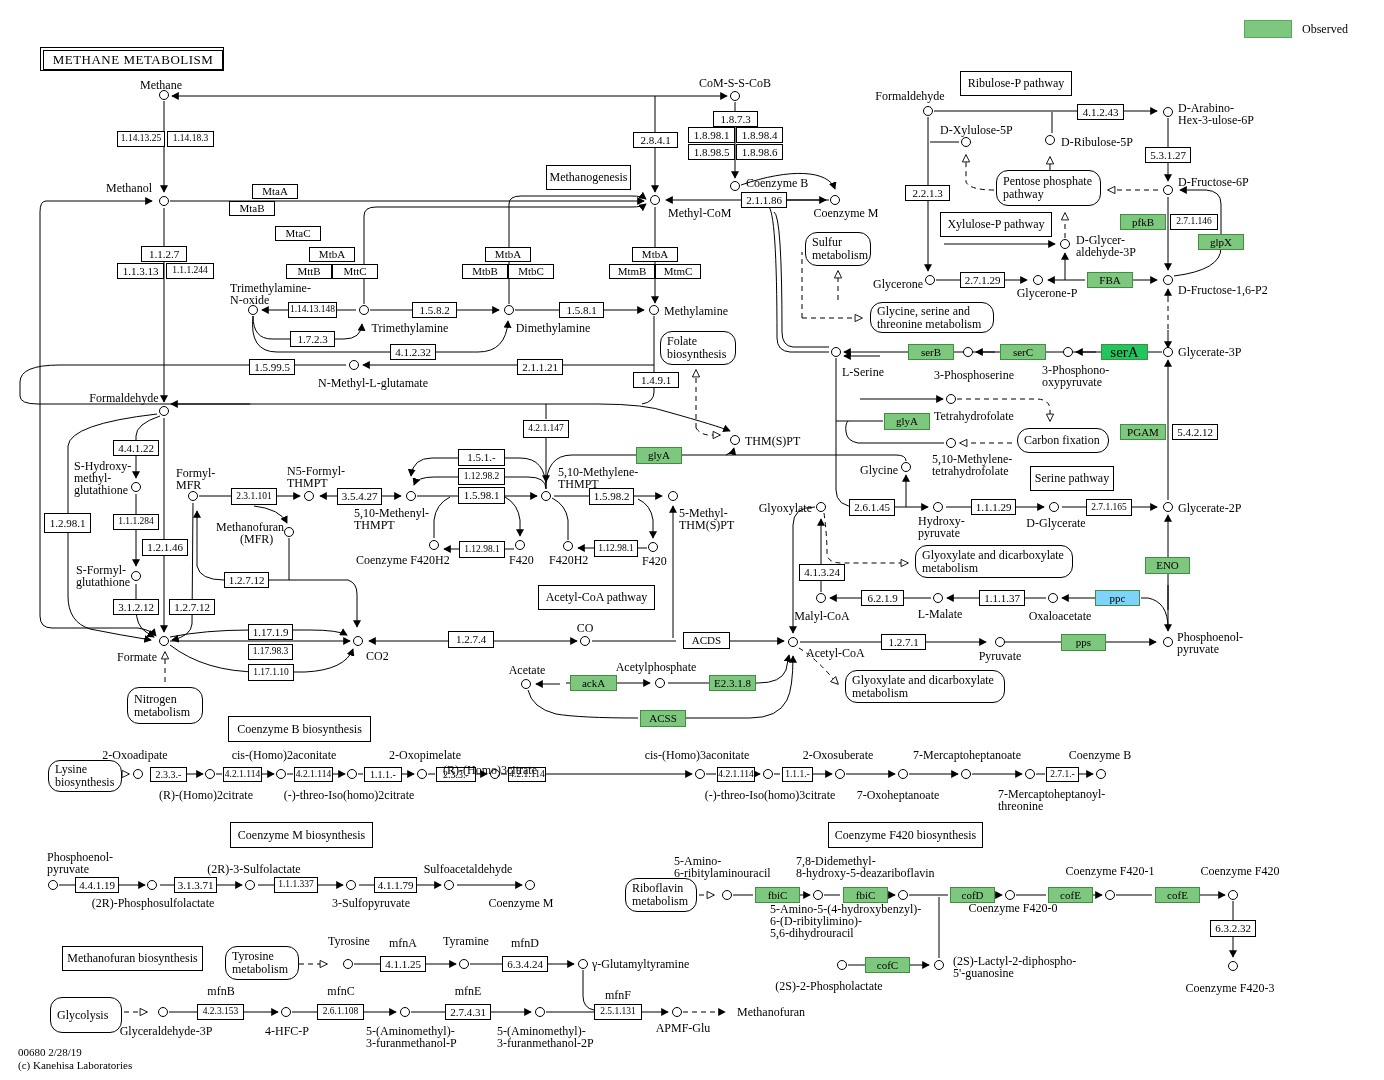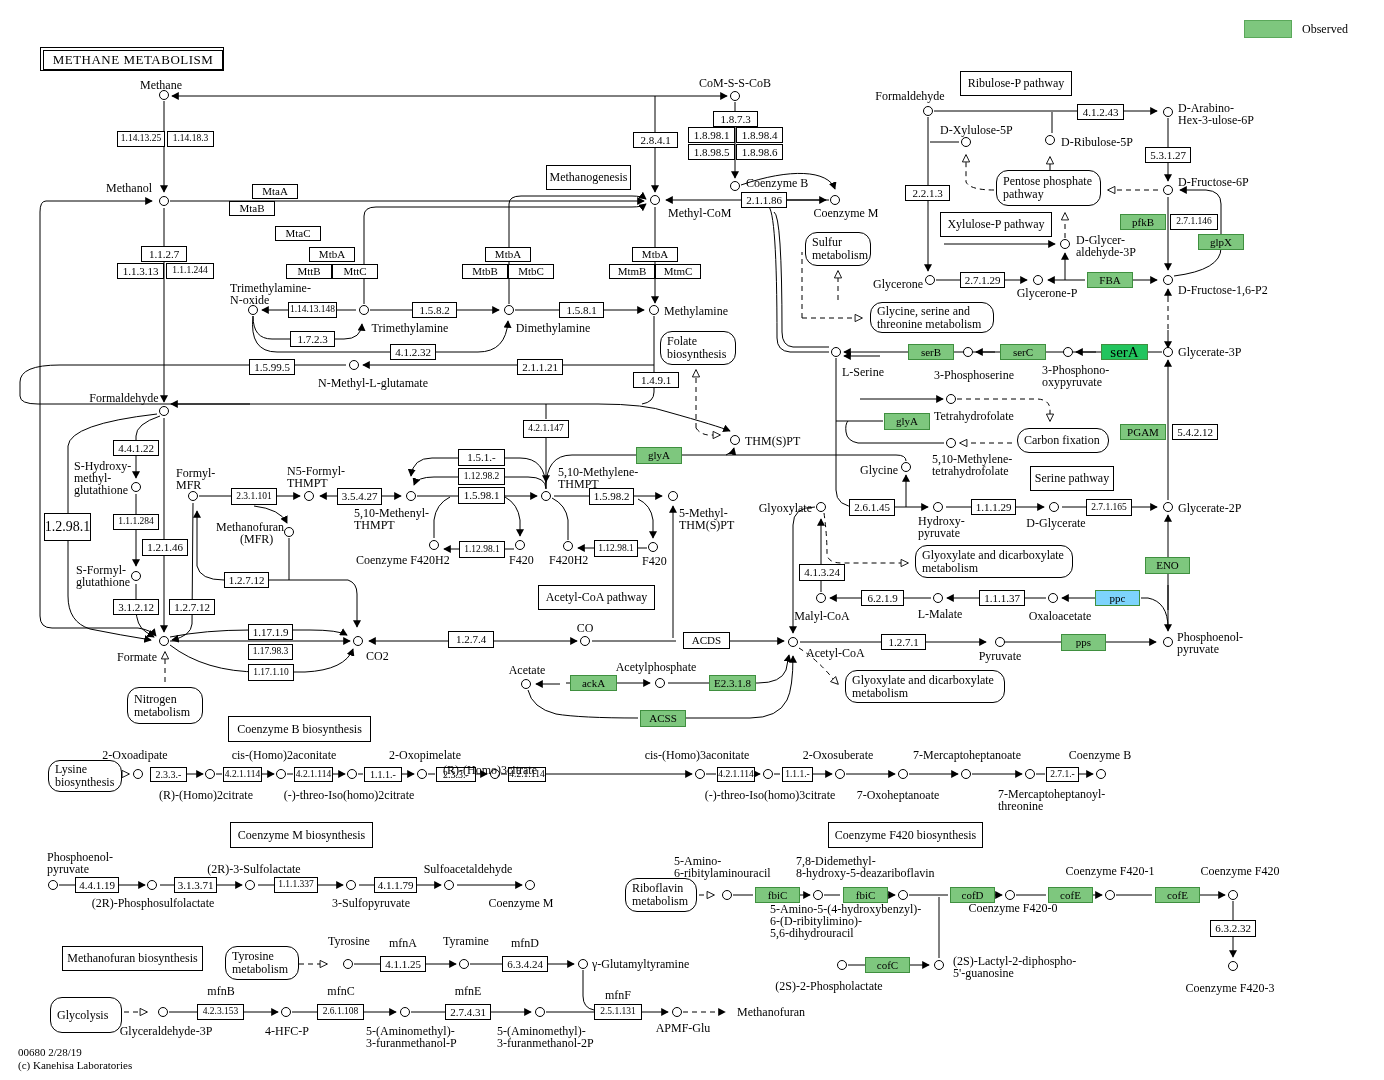--- a/index.html
+++ b/index.html
@@ -261,21 +261,21 @@
       <div class="ebox" style="left: 288px; top: 302px; width: 49px; height: 16px; font-size: 9.5px;">1.14.13.148</div>
       <div class="ebox" style="left: 412px; top: 302px; width: 45px; height: 16px; font-size: 11px;">1.5.8.2</div>
       <div class="ebox" style="left: 559px; top: 302px; width: 45px; height: 16px; font-size: 11px;">1.5.8.1</div>
       <div class="ebox" style="left: 290px; top: 331px; width: 45px; height: 16px; font-size: 11px;">1.7.2.3</div>
       <div class="ebox" style="left: 390px; top: 344px; width: 46px; height: 16px; font-size: 11px;">4.1.2.32</div>
       <div class="ebox" style="left: 249px; top: 359px; width: 46px; height: 16px; font-size: 11px;">1.5.99.5</div>
       <div class="ebox" style="left: 517px; top: 359px; width: 46px; height: 16px; font-size: 11px;">2.1.1.21</div>
       <div class="ebox" style="left: 633px; top: 372px; width: 46px; height: 16px; font-size: 11px;">1.4.9.1</div>
       <div class="ebox" style="left: 523px; top: 420px; width: 46px; height: 18px; font-size: 9.5px;">4.2.1.147</div>
       <div class="ebox" style="left: 113px; top: 440px; width: 46px; height: 16px; font-size: 11px;">4.4.1.22</div>
-      <div class="ebox" style="left: 44px; top: 513px; width: 47px; height: 28px; font-size: 14px;">1.2.98.1</div>
+      <div class="ebox" style="left: 44px; top: 513px; width: 47px; height: 20px; font-size: 11px;">1.2.98.1</div>
       <div class="ebox" style="left: 113px; top: 514px; width: 46px; height: 16px; font-size: 9.5px;">1.1.1.284</div>
       <div class="ebox" style="left: 142px; top: 539px; width: 46px; height: 17px; font-size: 11px;">1.2.1.46</div>
       <div class="ebox" style="left: 113px; top: 599px; width: 46px; height: 16px; font-size: 11px;">3.1.2.12</div>
       <div class="ebox" style="left: 169px; top: 599px; width: 46px; height: 16px; font-size: 11px;">1.2.7.12</div>
       <div class="ebox" style="left: 231px; top: 488px; width: 46px; height: 17px; font-size: 9.5px;">2.3.1.101</div>
       <div class="ebox" style="left: 337px; top: 488px; width: 45px; height: 17px; font-size: 11px;">3.5.4.27</div>
       <div class="ebox" style="left: 458px; top: 449px; width: 47px; height: 17px; font-size: 11px;">1.5.1.-</div>
       <div class="ebox" style="left: 458px; top: 468px; width: 47px; height: 17px; font-size: 9.5px;">1.12.98.2</div>
       <div class="ebox" style="left: 458px; top: 487px; width: 47px; height: 17px; font-size: 11px;">1.5.98.1</div>
       <div class="ebox" style="left: 459px; top: 541px; width: 46px; height: 17px; font-size: 9.5px;">1.12.98.1</div>

